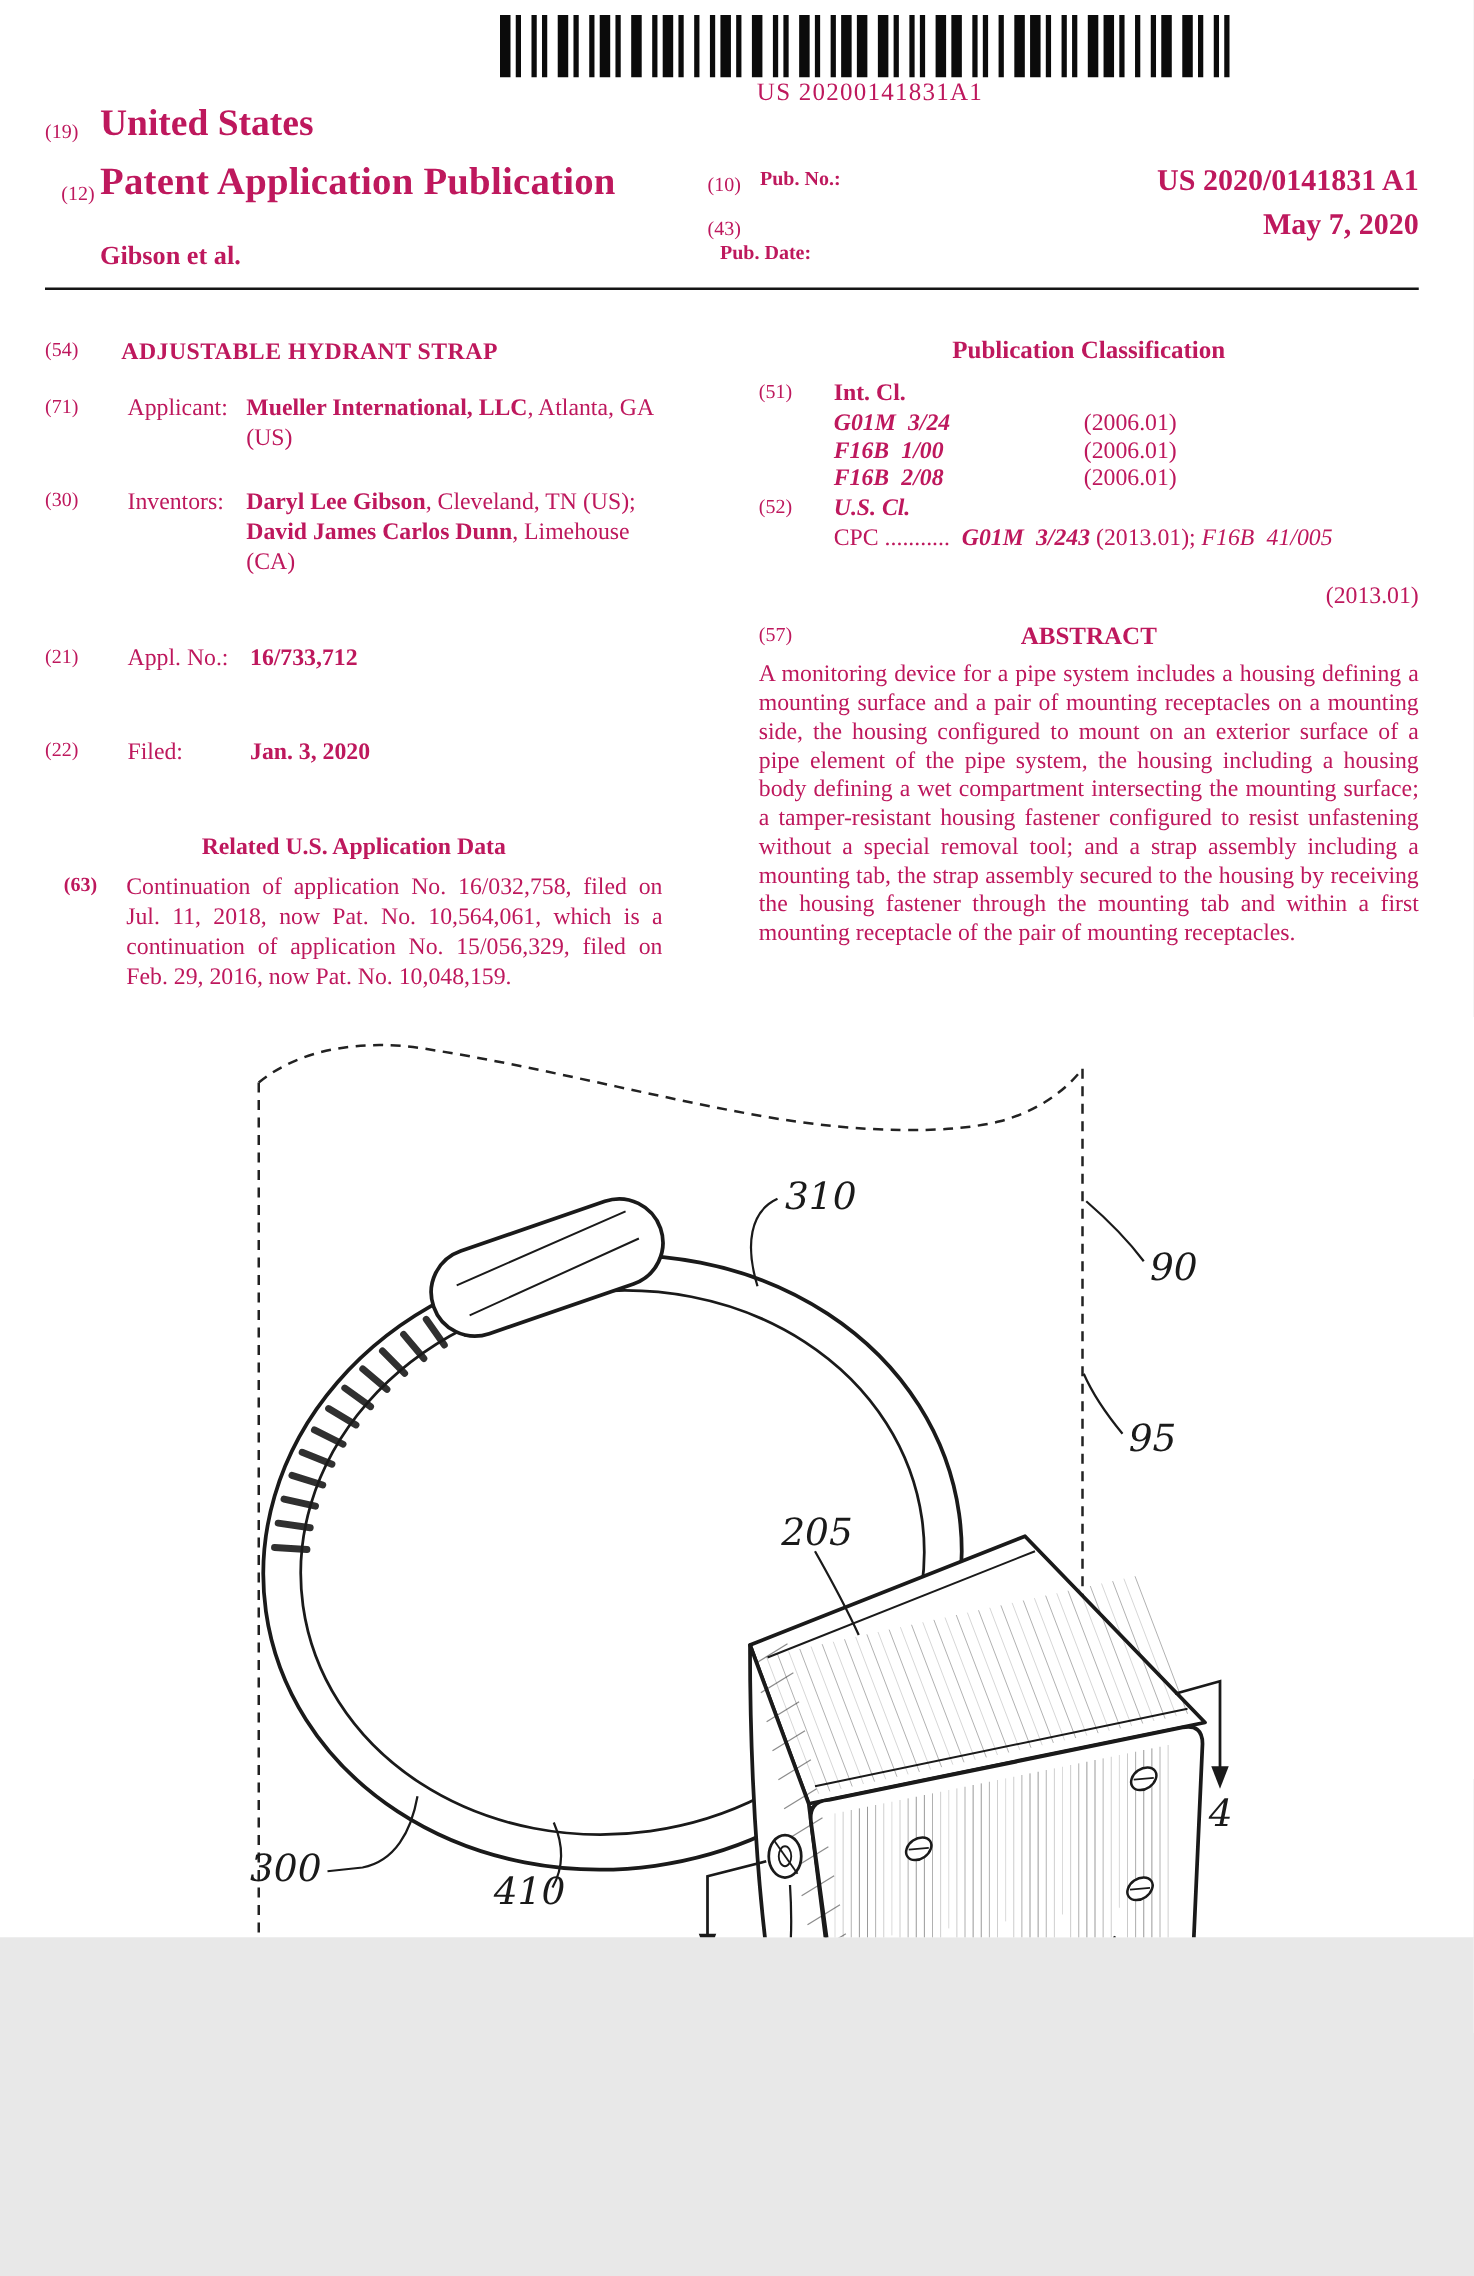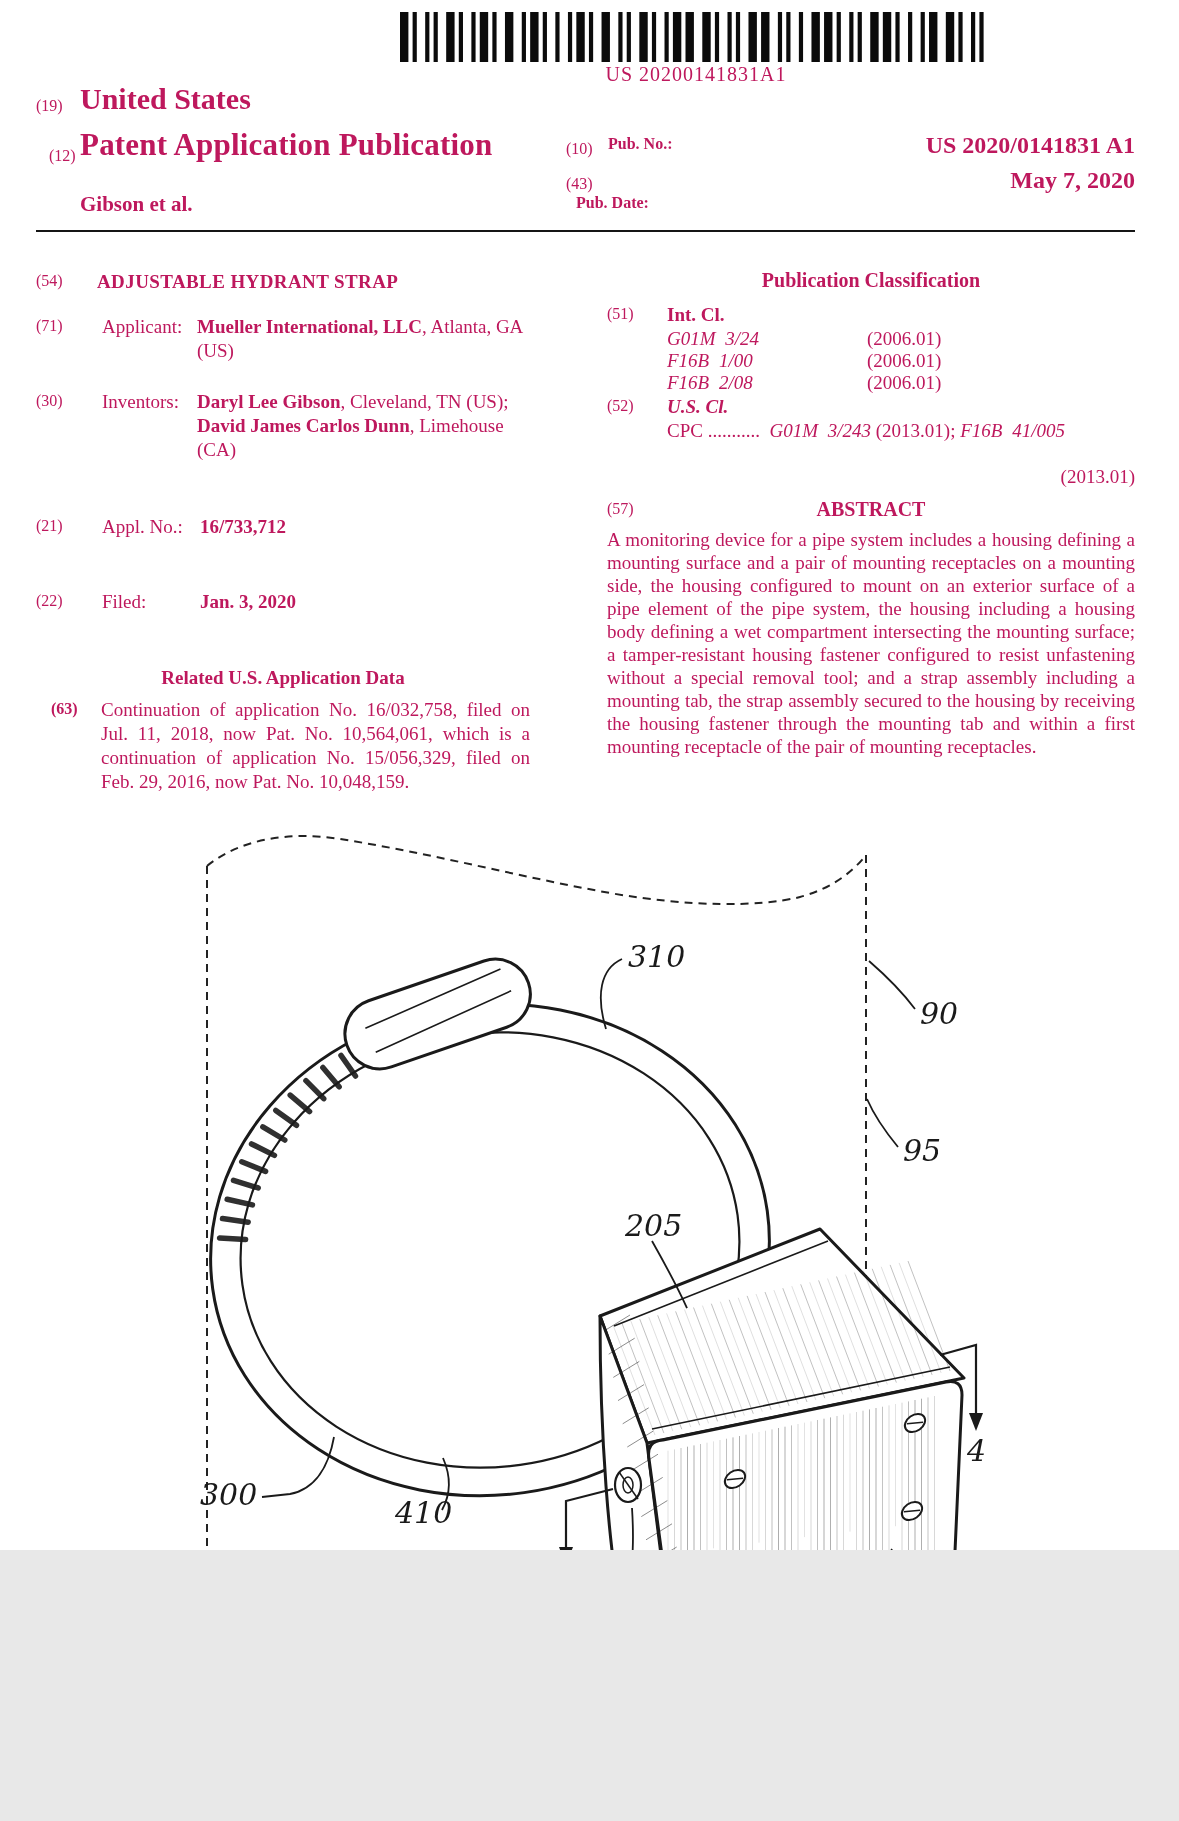--- a/index.html
+++ b/index.html
@@ -5,21 +5,21 @@
   * { margin:0; padding:0; box-sizing:border-box; }
   html,body { background:#e8e8e8; }
   #page {
     position:relative; width:1179px; height:1550px; background:#ffffff;
     font-family:"Liberation Serif", "DejaVu Serif", serif; color:#be185d;
     margin:0 auto; overflow:hidden;
   }
   .abs { position:absolute; }
   .num { font-size:16px; }
   .b { font-weight:bold; }
-  .bi { font-weight:normal; font-style:italic; }
+  .bi { font-weight:bold; font-style:italic; }
   .it { font-style:italic; }
   .body-t { font-size:19px; line-height:24px; }
   .just { text-align:justify; }
   .h-big { font-size:31px; font-weight:bold; letter-spacing:0.2px; }
   .h-med { font-size:24px; font-weight:bold; }
   .h-lab { font-size:16px; font-weight:bold; }
   .rule { position:absolute; left:36px; right:44px; top:230px; height:2px; background:#151515; }
   .codecell { word-spacing:5px; }
   #fig-wrap { position:absolute; left:0; top:811px; width:1179px; height:1010px; }
   svg text.figlabel {

